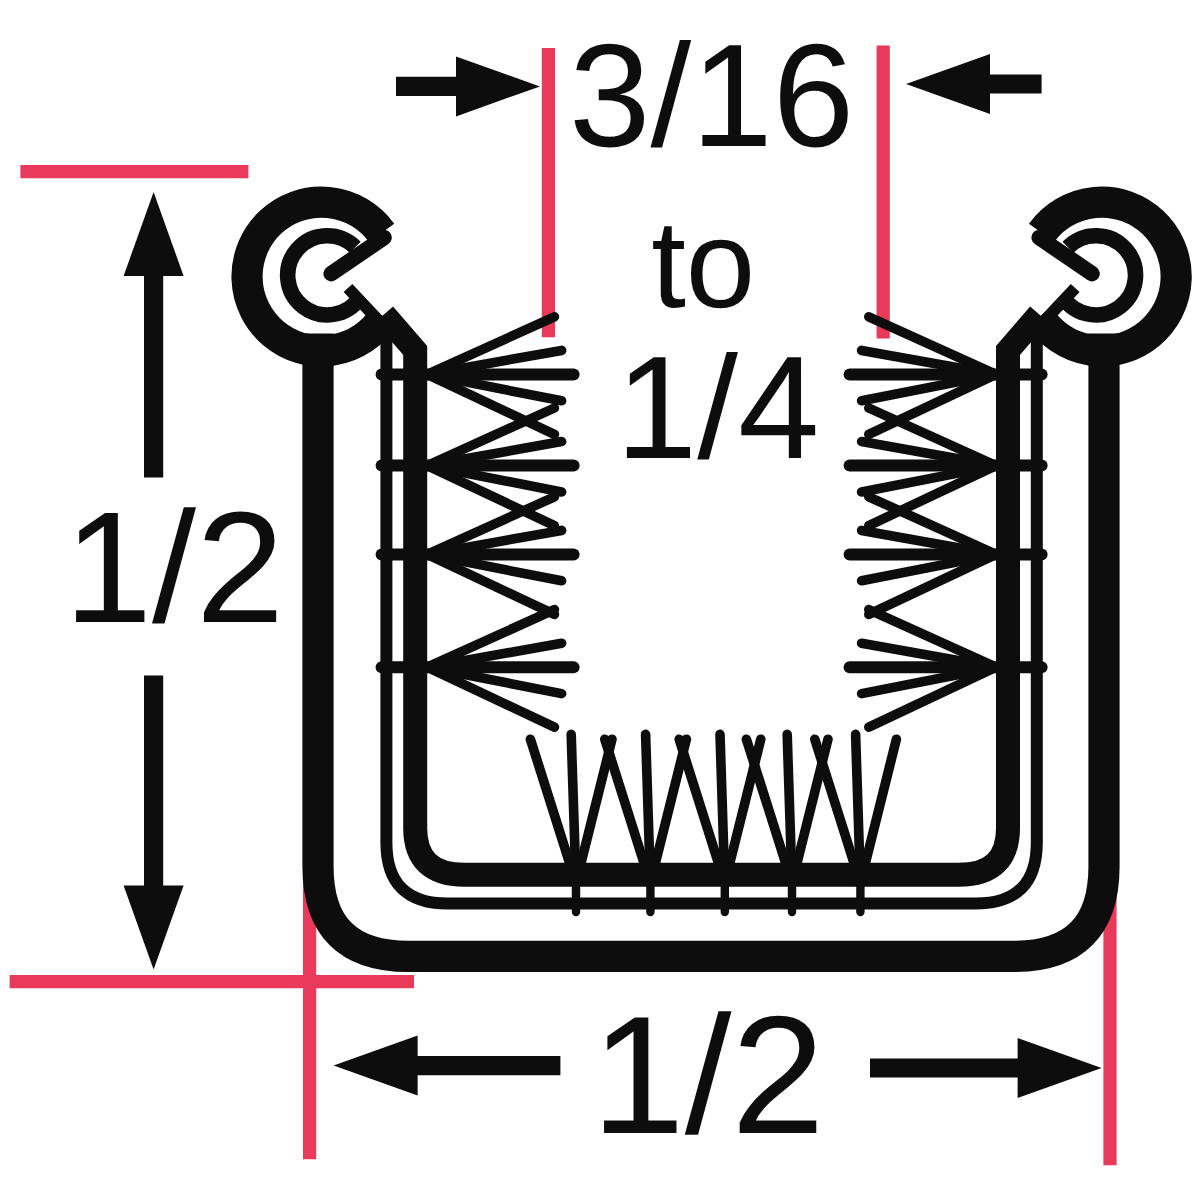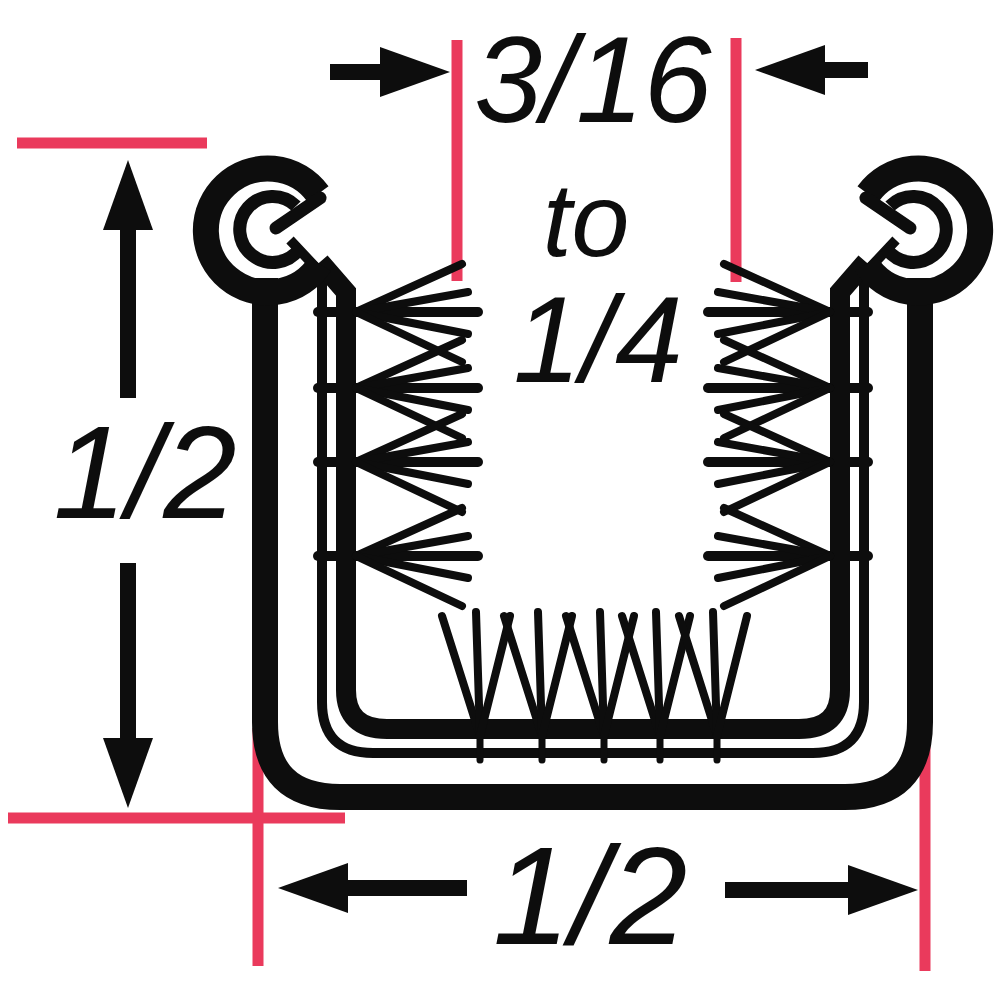--- a/index.html
+++ b/index.html
@@ -2,21 +2,20 @@
 <html><head>
 <meta charset="utf-8">
 <style>
   html,body{margin:0;padding:0;background:#ffffff;}
   .stage{
     position:relative;
     width:1000px;height:1000px;
     background:#ffffff;
     overflow:hidden;
     font-family:"Liberation Sans", sans-serif;
-    font-style:italic;
   }
   svg{display:block;}
   .dim-label{
     font-family:"Liberation Sans", sans-serif;
     font-weight:400;
     fill:currentColor;
   }
   .fs122{font-size:122px;}
   .fs104{font-size:104px;}
   .fs132{font-size:132px;}

